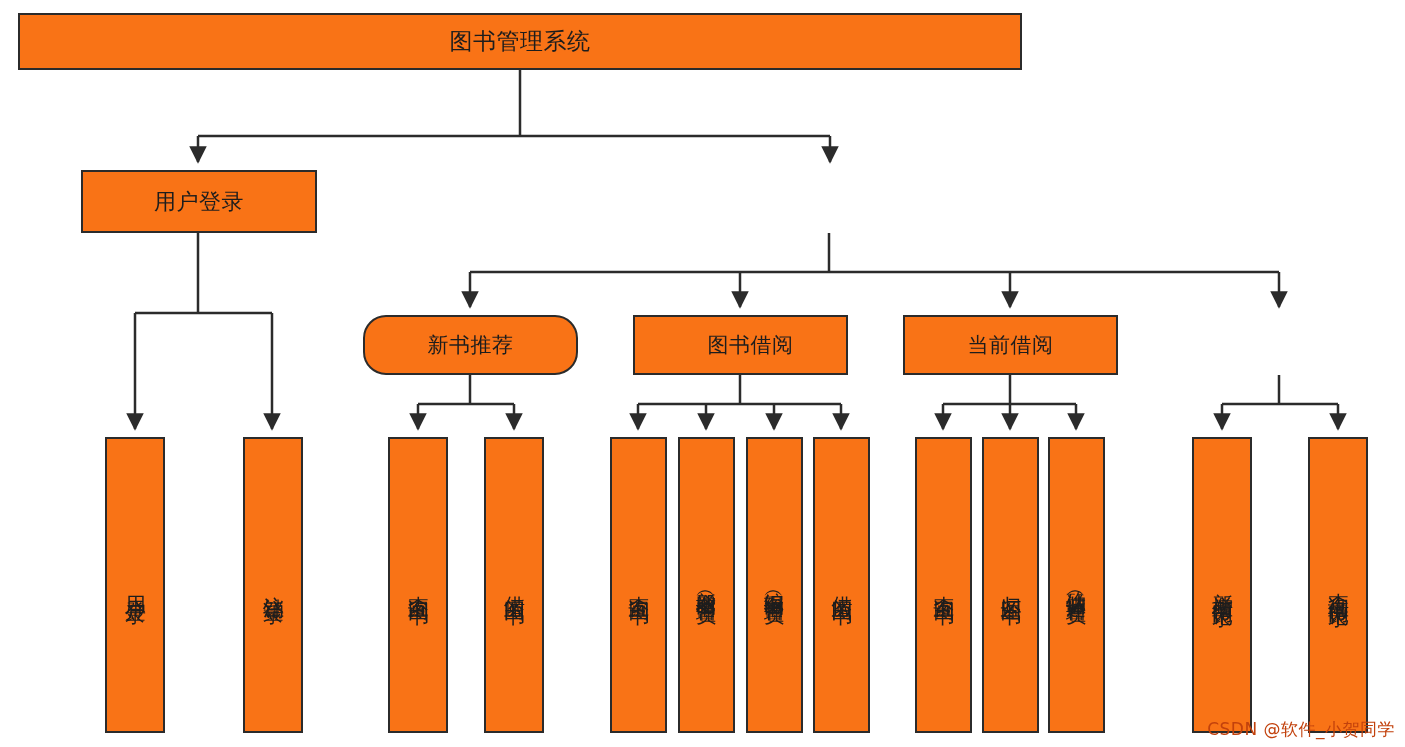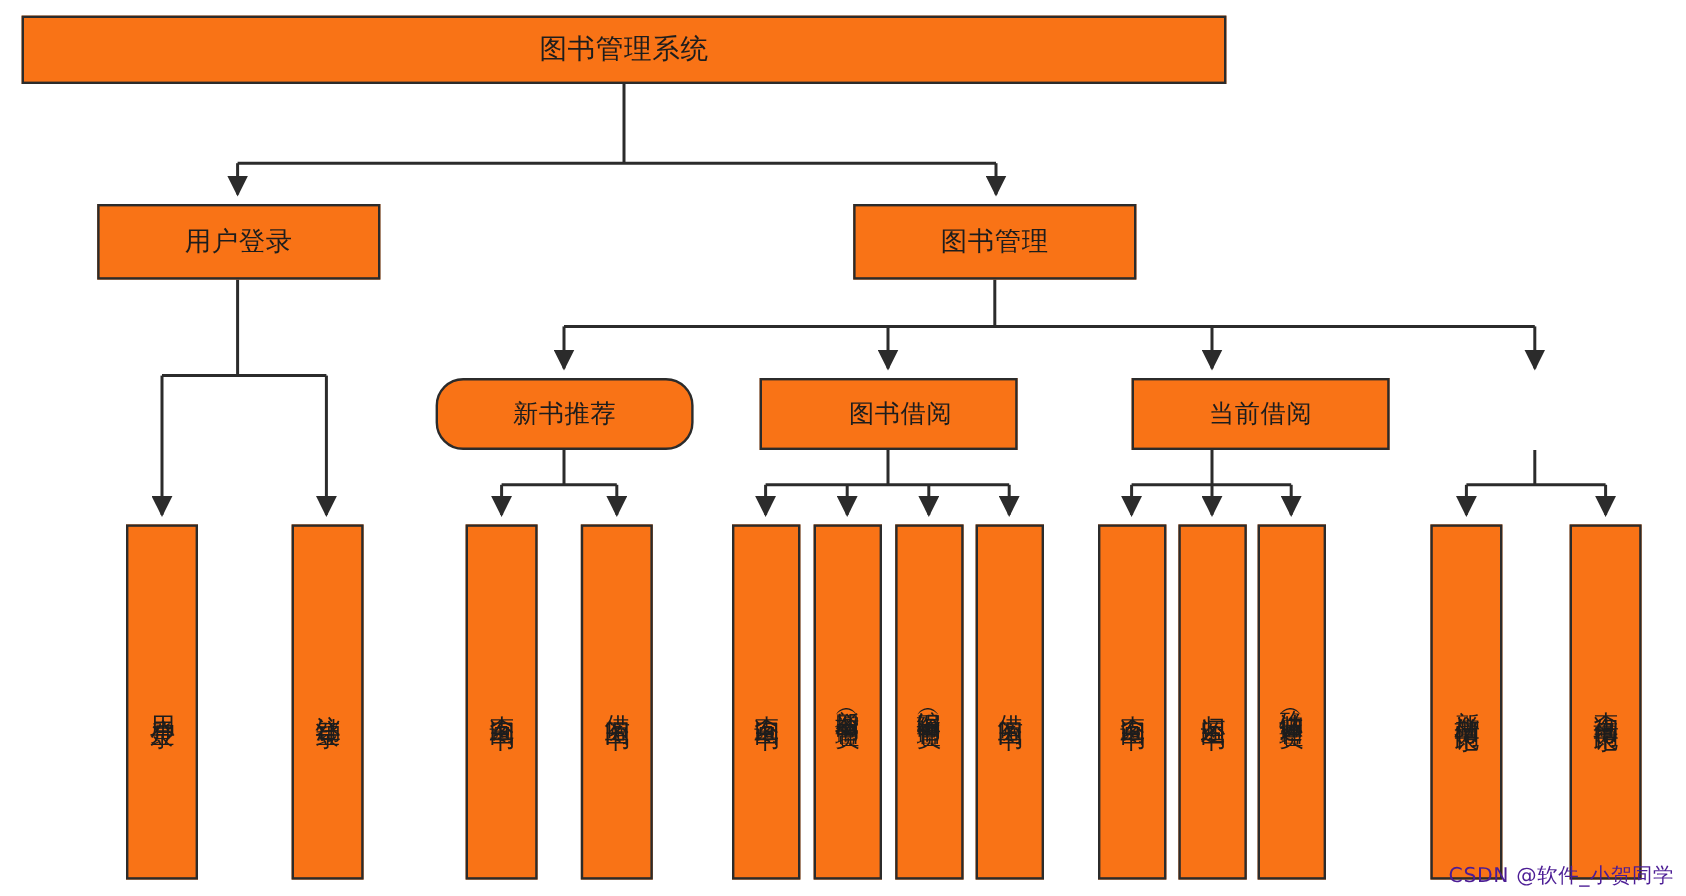--- a/index.html
+++ b/index.html
@@ -53,21 +53,21 @@
     letter-spacing: 3px;
     line-height: 1;
     white-space: nowrap;
   }
   .node.leaf.narrow .label { font-size: 20px; letter-spacing: 2px; }
   #watermark {
     position: absolute;
     right: 10px;
     bottom: 6px;
     font-size: 17px;
-    color: #4c1d95;
+    color: #c2410c;
     letter-spacing: 0.5px;
     z-index: 3;
     white-space: nowrap;
   }
 </style>
 </head>
 <body>
 
 <div id="canvas">
 
@@ -121,31 +121,28 @@
     </g>
   </svg>
 
   <div class="node root" style="left:18px; top:13px; width:1004px; height:57px;">
     <span class="label">图书管理系统</span>
   </div>
 
   <div class="node l2" style="left:81px; top:170px; width:236px; height:63px;">
     <span class="label">用户登录</span>
   </div>
-  <div class="node l2" style="left:711px; top:170px; width:236px; height:63px;">
-    <span class="label">图书管理</span>
-  </div>
 
   <div class="node l3" style="left:363px; top:315px; width:215px; height:60px;border-radius:23px;">
     <span class="label">新书推荐</span>
   </div>
   <div class="node l3" style="left:633px; top:315px; width:215px; height:60px;padding-left:20px;">
     <span class="label">图书借阅</span>
   </div>
-  <div class="node l3" style="left:903px; top:315px; width:215px; height:60px;margin-left:40px;">
+  <div class="node l3" style="left:903px; top:315px; width:215px; height:60px;">
     <span class="label">当前借阅</span>
   </div>
 
   <div class="node leaf" style="left:105px; top:437px; width:60px; height:296px;">
     <span class="label">用户登录</span>
   </div>
   <div class="node leaf" style="left:243px; top:437px; width:60px; height:296px;">
     <span class="label">注销登录</span>
   </div>
 

